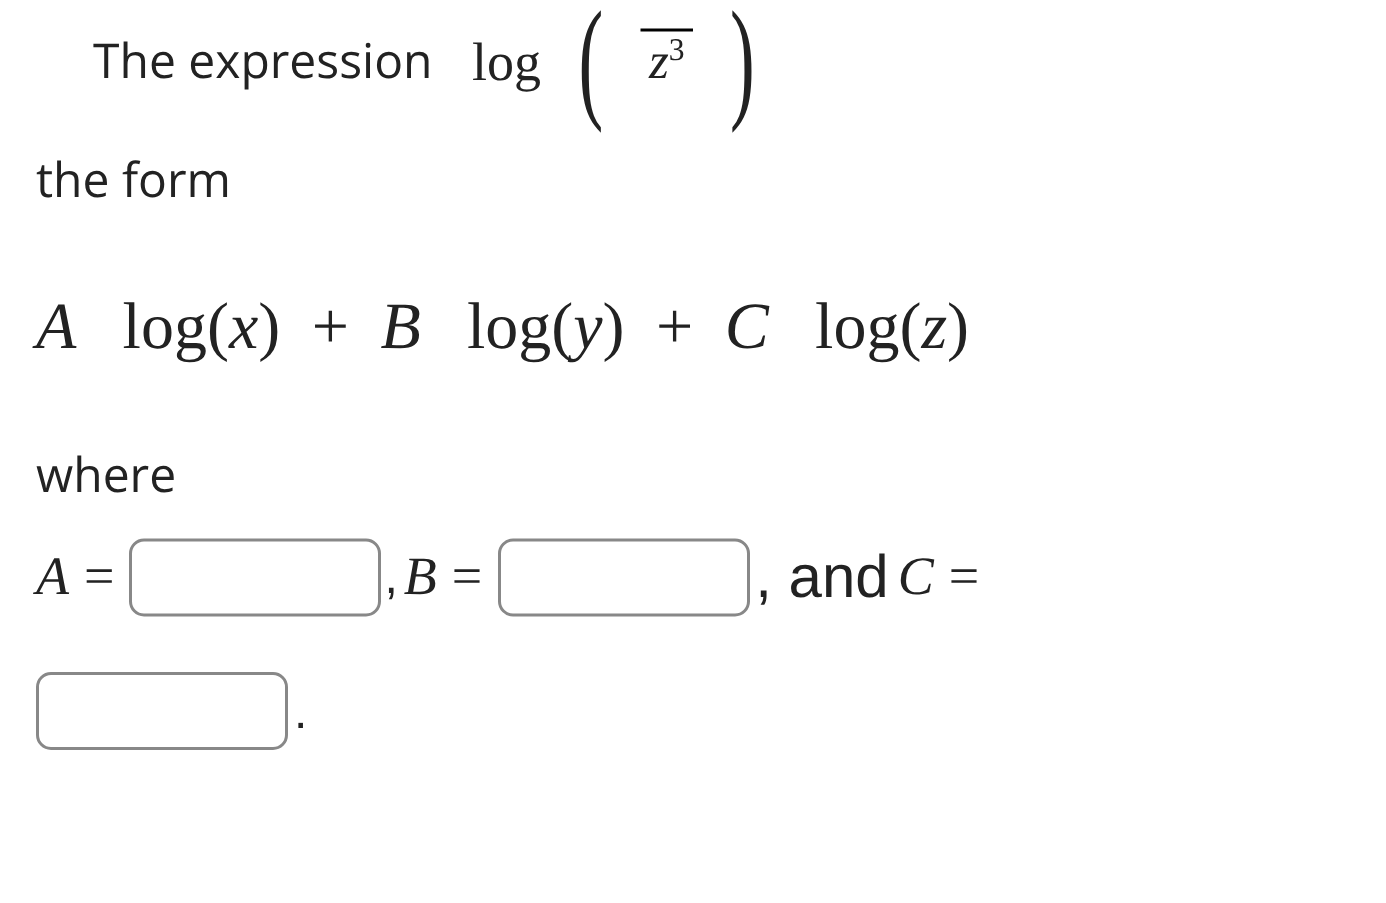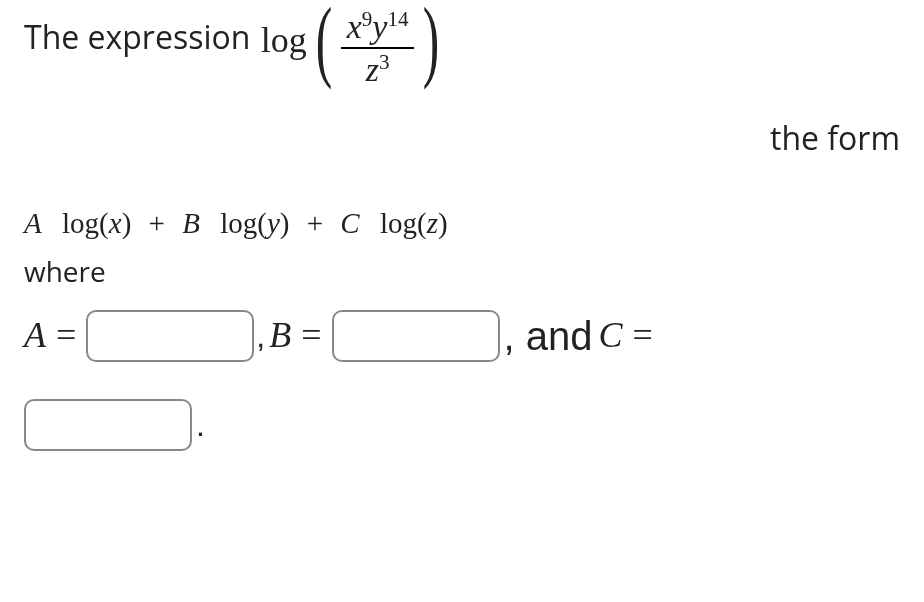--- a/index.html
+++ b/index.html
@@ -8,21 +8,21 @@
       height: 602px;
       background: #fff;
       font-family: 'Segoe UI', 'Open Sans', Arial, sans-serif;
       color: #222;
       padding: 10px 24px;
       line-height: 1.7;
     }
     .mathvar { font-family: 'Times New Roman', Georgia, serif; font-style: italic; }
     .mathrm  { font-family: 'Times New Roman', Georgia, serif; font-style: normal; }
 
-    .line1 { font-size: 32px; display: flex; align-items: flex-start; flex-wrap: wrap; gap: 0; }
+    .line1 { font-size: 32px; display: flex; align-items: center; flex-wrap: wrap; gap: 16px; margin-left: 38px; }
     .line1 .pre { white-space: pre; }
     .logword { font-family:'Times New Roman', Georgia, serif; font-size: 36px; margin: 0 2px; }
 
     .bigparen {
       font-family: 'Times New Roman', serif;
       font-size: 90px;
       line-height: 0.7;
       position: relative;
       top: -2px;
       display: inline-block;
@@ -37,29 +37,29 @@
       line-height: 1.1;
       margin: 0 2px;
       position: relative;
       top: -2px;
     }
     .frac .num { padding: 0 6px 2px 6px; }
     .frac .bar { width: 100%; border-top: 2px solid #000; }
     .frac .den { padding: 2px 6px 0 6px; }
     sup.small { font-size: 0.62em; vertical-align: super; line-height:0; }
 
-    .line2 { font-size: 32px; margin-top: 20px; text-align: right; }
+    .line2 { font-size: 32px; margin-top: 20px; }
 
-    .formline { margin-top: 34px; font-family:'Times New Roman', Georgia, serif; font-size:29px; }
+    .formline { margin-top: 34px; font-family:'Times New Roman', Georgia, serif; font-size:44px; }
     .formline .c { font-style: italic; }
     .formline .r { font-style: normal; }
     .formline .th { font-family:'Times New Roman', serif; font-style:normal; }
     .plus { margin: 0 10px; }
 
-    .whereword { font-size: 28px; }
+    .whereword { font-size: 32px; margin-top: 34px; }
 
     .answerline {
       margin-top: 6px;
       font-size: 36px;
       display: flex;
       align-items: center;
       flex-wrap: wrap;
       row-gap: 14px;
     }
     .answerline .lvar { font-family:'Times New Roman', Georgia, serif; font-style: italic; }
@@ -80,23 +80,20 @@
     .break { flex-basis: 100%; height: 0; }
   </style>
 </head>
 <body>
 
 <div class="line1">
   <span class="pre">The expression </span>
   <span class="logword">log</span>
   <span class="bigparen">(</span>
   <span class="frac">
-    <span class="num">
-      <span class="mathvar">x</span><sup class="small mathrm">9</sup><span class="mathvar">y</span><sup class="small mathrm">14</sup>
-    </span>
     <span class="bar"></span>
     <span class="den">
       <span class="mathvar">z</span><sup class="small mathrm">3</sup>
     </span>
   </span>
   <span class="bigparen">)</span>
 </div>
 
 <div class="line2">the form</div>
 

